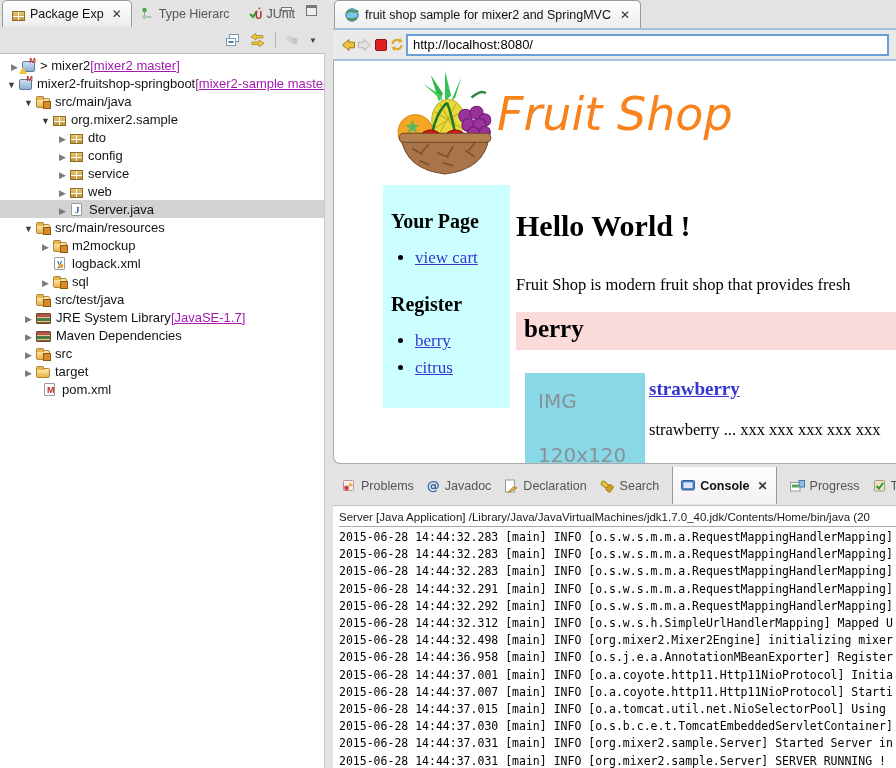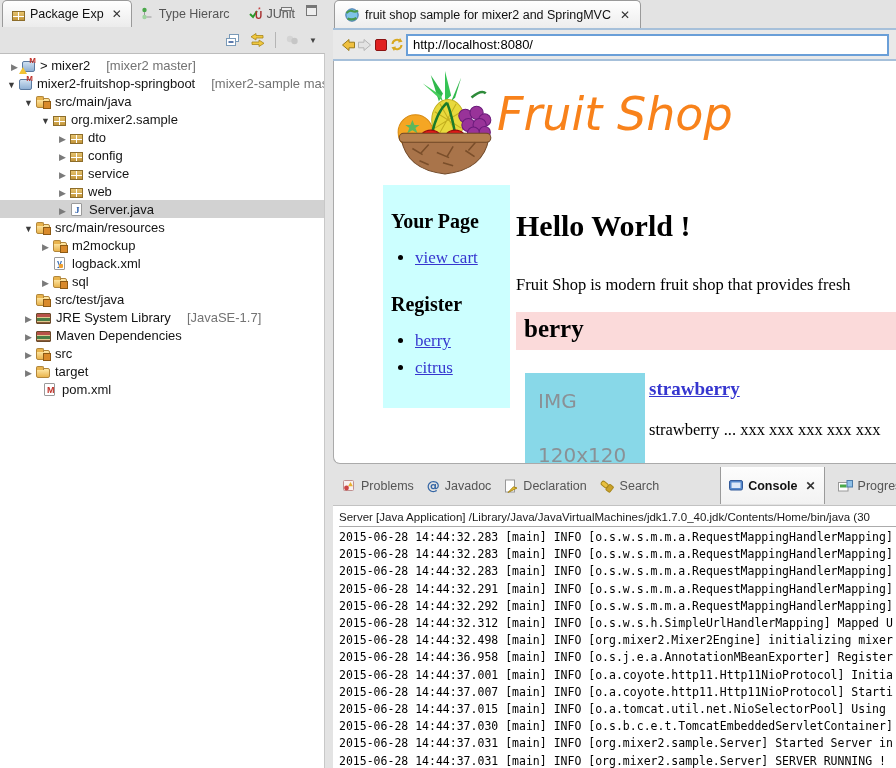--- a/index.html
+++ b/index.html
@@ -19,21 +19,21 @@
   .etoolbar { height:26px; display:flex; justify-content:flex-end; align-items:center; gap:9px; padding-right:10px; }
   .tsep { width:1px; height:16px; background:#b5b5b5; }
   .tree { position:absolute; top:53px; left:0; width:325px; bottom:0; background:#fff; overflow:hidden;
           border-top:1px solid #bdbdbd; border-right:1px solid #c8c8c8; padding-top:2px; }
   .trow { height:18px; display:flex; align-items:center; font-size:13px; white-space:nowrap; color:#141414; }
   .trow.sel { background:#d2d2d2; }
   .twisty { width:15px; flex:none; text-align:center; }
   .twisty[data-tw="open"]::before  { content:"▼"; font-size:9px; color:#3c3c3c; }
   .twisty[data-tw="closed"]::before{ content:"▶"; font-size:9px; color:#7a7a7a; }
   .tlabel { margin-left:5px; }
-  .tdeco { margin-left:16px; color:#737373; }
+  .tdeco { margin-left:0; color:#a21caf;text-decoration:underline; }
 
   
   .ticon { position:relative; flex:none; display:inline-block; width:15px; height:15px; }
   .ticon[data-icon^="maven-project"] { width:13px; height:11px; margin-top:3px;
       background:linear-gradient(#cfe0f0,#8fb0d4); border:1px solid #5a7aa0; border-radius:2px; }
   .ticon[data-icon^="maven-project"]::before { content:"M"; position:absolute; top:-6px; right:-2px;
       font:bold 8px "Liberation Sans",sans-serif; color:#c03028; }
   .ticon[data-icon="maven-project-warning"]::after { content:""; position:absolute; left:-4px; bottom:-3px;
       border-left:4px solid transparent; border-right:4px solid transparent; border-bottom:7px solid #f2c434; }
   .ticon[data-icon="source-folder"], .ticon[data-icon="folder-package"], .ticon[data-icon="folder"] {
@@ -91,21 +91,21 @@
           font-family:"DejaVu Sans",sans-serif; color:#8a9196; font-size:20px; padding:16px 0 0 13px; }
   .pimg .sz { margin-top:30px; }
   .pitem-link { position:absolute; left:315px; top:317px; font-size:19px; font-weight:bold; }
   .pitem-desc { position:absolute; left:315px; top:359px; font-size:16.5px; white-space:nowrap; }
 
   
   .console { position:absolute; left:333px; top:467px; width:563px; height:301px; }
   .ctabbar { height:37px; display:flex; align-items:center; gap:13px; padding-left:9px; overflow:hidden; white-space:nowrap; }
   .ctab { display:flex; align-items:center; gap:5px; font-size:12.5px; color:#555; flex:none; }
   .ctab.active { background:linear-gradient(#ffffff,#f0f0f0); border:1px solid #9a9a9a; border-radius:4px;
-                 padding:19px 8px; color:#111; font-weight:bold;margin-left:48px; }
+                 padding:19px 8px; color:#111; font-weight:bold; }
   .atglyph { font:bold 13px "DejaVu Sans",sans-serif; color:#3465a4; }
   .clog { position:absolute; top:38px; left:0; right:0; bottom:0; background:#fff; border-top:1px solid #c2c2c2;
           overflow:hidden; padding:5px 0 0 6px; }
   .clog-header { font:11.5px "Liberation Sans",sans-serif; color:#1a1a1a; white-space:nowrap;
                  padding-bottom:3px; border-bottom:1px solid #ababab; margin-bottom:2px; }
   .clog-line { font:11.5px "DejaVu Sans Mono",monospace; line-height:17.2px; white-space:pre; color:#000; }
 
   .iconbtn { display:inline-flex; align-items:center; cursor:default; }
 </style>
 </head>
@@ -409,21 +409,21 @@
     <div class="ctab">
       <svg width="13" height="13">
           <rect x="1.5" y="1.5" width="10" height="10.5" rx="1" fill="#ece0c8" stroke="#a89a7a"></rect>
           <path d="M3.5 7 l2.5 2.5 l4 -5.5" stroke="#2a9a2a" stroke-width="1.8" fill="none"></path>
         </svg>
       <span>Tasks</span>
     </div>
 
   </div>
   <div class="clog">
-    <div class="clog-header">Server [Java Application] /Library/Java/JavaVirtualMachines/jdk1.7.0_40.jdk/Contents/Home/bin/java (30</div>
+    <div class="clog-header">Server [Java Application] /Library/Java/JavaVirtualMachines/jdk1.7.0_40.jdk/Contents/Home/bin/java (20</div>
     <div class="clog-line">2015-06-28 14:44:32.283 [main] INFO [o.s.w.s.m.m.a.RequestMappingHandlerMapping]</div>
     <div class="clog-line">2015-06-28 14:44:32.283 [main] INFO [o.s.w.s.m.m.a.RequestMappingHandlerMapping]</div>
     <div class="clog-line">2015-06-28 14:44:32.283 [main] INFO [o.s.w.s.m.m.a.RequestMappingHandlerMapping]</div>
     <div class="clog-line">2015-06-28 14:44:32.291 [main] INFO [o.s.w.s.m.m.a.RequestMappingHandlerMapping]</div>
     <div class="clog-line">2015-06-28 14:44:32.292 [main] INFO [o.s.w.s.m.m.a.RequestMappingHandlerMapping]</div>
     <div class="clog-line">2015-06-28 14:44:32.312 [main] INFO [o.s.w.s.h.SimpleUrlHandlerMapping] Mapped U</div>
     <div class="clog-line">2015-06-28 14:44:32.498 [main] INFO [org.mixer2.Mixer2Engine] initializing mixer</div>
     <div class="clog-line">2015-06-28 14:44:36.958 [main] INFO [o.s.j.e.a.AnnotationMBeanExporter] Register</div>
     <div class="clog-line">2015-06-28 14:44:37.001 [main] INFO [o.a.coyote.http11.Http11NioProtocol] Initia</div>
     <div class="clog-line">2015-06-28 14:44:37.007 [main] INFO [o.a.coyote.http11.Http11NioProtocol] Starti</div>

